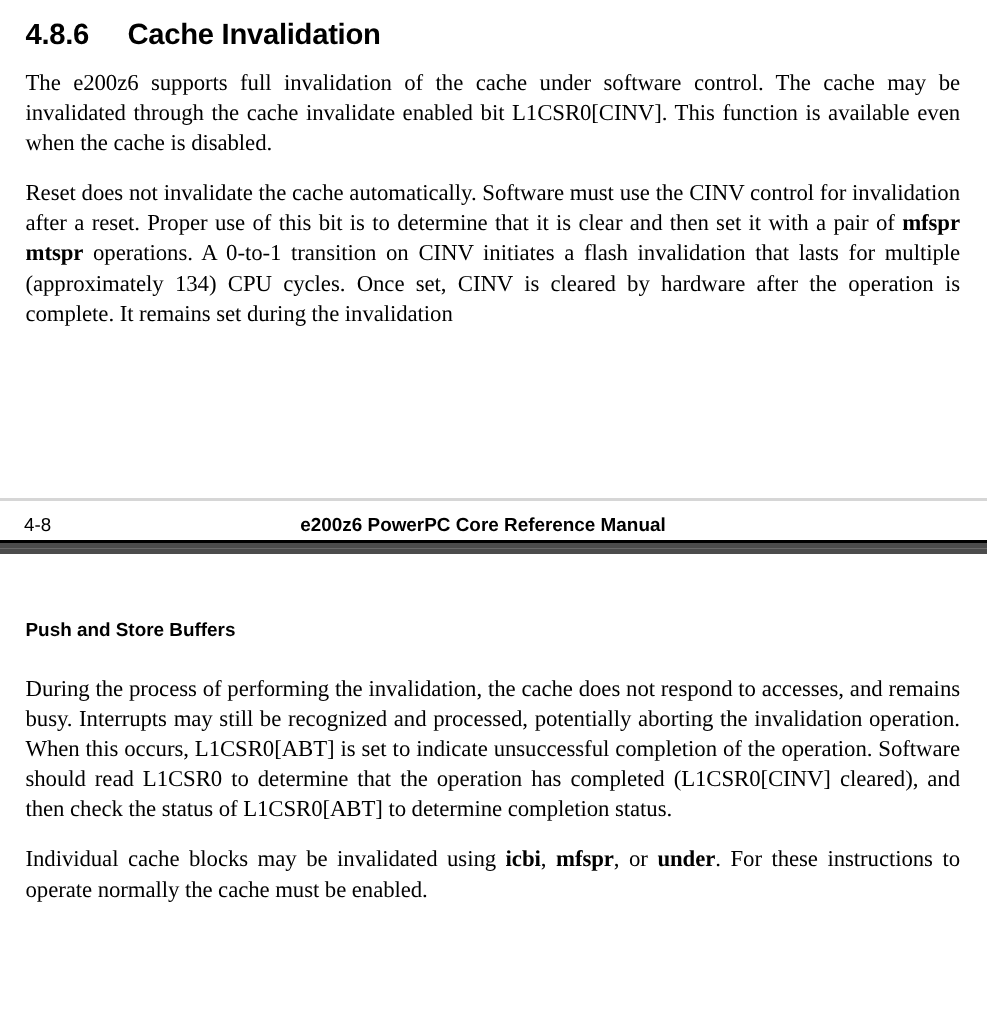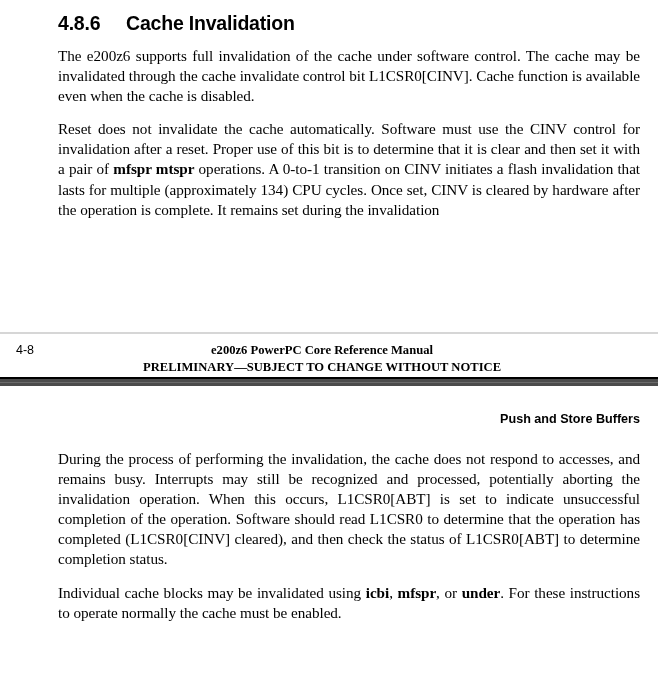--- a/index.html
+++ b/index.html
@@ -11,21 +11,20 @@
     width: 658px;
     height: 678px;
     overflow: hidden;
     font-family: "Liberation Serif", serif;
     color: #000000;
     -webkit-font-smoothing: antialiased;
   }
   .page {
     position: relative;
     box-sizing: border-box;
-    margin-left: 41px;
   }
   .page-one {
     padding: 0 18px 0 17px;
     height: 332px;
   }
   .page-two {
     padding: 0 18px 0 17px;
   }
   h2.section-heading {
     font-family: "Liberation Sans", sans-serif;
@@ -71,74 +70,73 @@
   .footer-pageno {
     position: absolute;
     left: 16px;
     top: 8px;
     font-family: "Liberation Sans", sans-serif;
     font-size: 12.5px;
     line-height: 17px;
   }
   .footer-center {
     text-align: center;
-    font-family: Liberation Serif, serif;
+    font-family: Liberation Sans, sans-serif;
     font-weight: bold;
     font-size: 12.6px;
     line-height: 17px;
     padding-right: 14px;
   }
   .page-break {
     width: 100%;
     height: 11px;
     margin: 0;
     background:
       linear-gradient(to bottom,
         #ffffff 0px, #ffffff 1px,
         #000000 1px, #000000 3px,
         #4c4c4c 3px, #4c4c4c 6px,
         #6b6b6b 6px, #6b6b6b 7px,
         #4c4c4c 7px, #4c4c4c 10px,
         #ffffff 10px, #ffffff 11px);
   }
   .running-header {
-    text-align: right;
+    text-align: left;
     font-family: "Liberation Sans", sans-serif;
     font-weight: bold;
     font-size: 12.6px;
     line-height: 17px;
-    padding-top: 24px;
+    padding-top: 42px;
     padding-right: 0px;
   }
   .page-two-body {
     padding-top: 21px;
   }
 </style>
 </head>
 <body>
 
 <div class="page page-one">
 
   <h2 class="section-heading">
     <span class="sec-num">4.8.6</span><span>Cache Invalidation</span>
   </h2>
 
   <div id="p1-body">
-      <p class="body-text first-para">The e200z6 supports full invalidation of the cache under software control. The cache may be invalidated through the cache invalidate control bit L1CSR0[CINV]. Cache function is available even when the cache is disabled.</p>
+      <p class="body-text first-para">The e200z6 supports full invalidation of the cache under software control. The cache may be invalidated through the cache invalidate enabled bit L1CSR0[CINV]. This function is available even when the cache is disabled.</p>
       <p class="body-text">Reset does not invalidate the cache automatically. Software must use the CINV control for invalidation after a reset. Proper use of this bit is to determine that it is clear and then set it with a pair of <b class="mono-bold">mfspr mtspr</b> operations. A 0-to-1 transition on CINV initiates a flash invalidation that lasts for multiple (approximately 134) CPU cycles. Once set, CINV is cleared by hardware after the operation is complete. It remains set during the invalidation</p>
     </div>
 
 </div>
 
 <div class="footer-rule"></div>
 
 <div class="page-footer">
   <div class="footer-pageno">4-8</div>
   <div class="footer-center">e200z6 PowerPC Core Reference Manual</div>
-  <div class="footer-center">PRELIMINARY—SUBJECT TO CHANGE WITHOUT NOTICE</div>
 </div>
 
 <div class="page-break"></div>
 
 <div class="page page-two">
 
   <div class="running-header">Push and Store Buffers</div>
 
   <div class="page-two-body" id="p2-body">
       <p class="body-text">During the process of performing the invalidation, the cache does not respond to accesses, and remains busy. Interrupts may still be recognized and processed, potentially aborting the invalidation operation. When this occurs, L1CSR0[ABT] is set to indicate unsuccessful completion of the operation. Software should read L1CSR0 to determine that the operation has completed (L1CSR0[CINV] cleared), and then check the status of L1CSR0[ABT] to determine completion status.</p>

